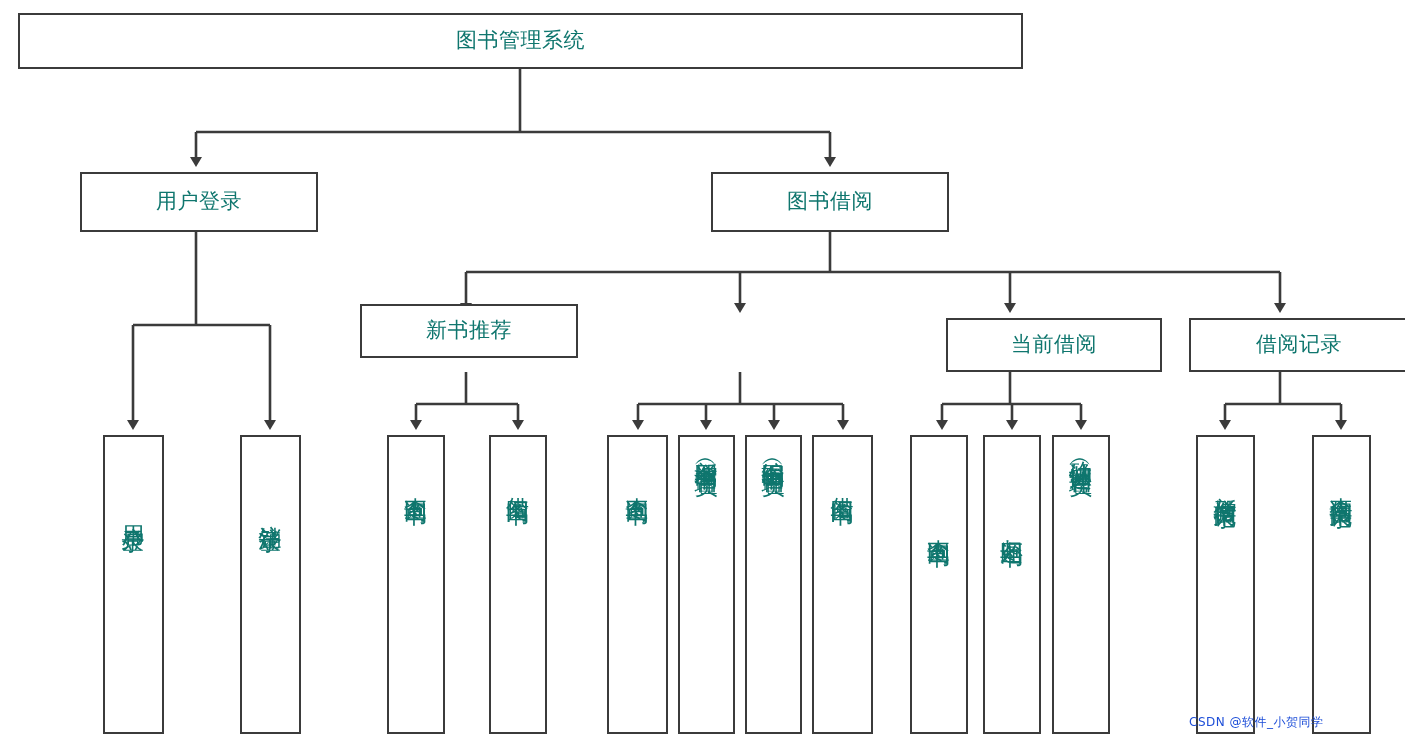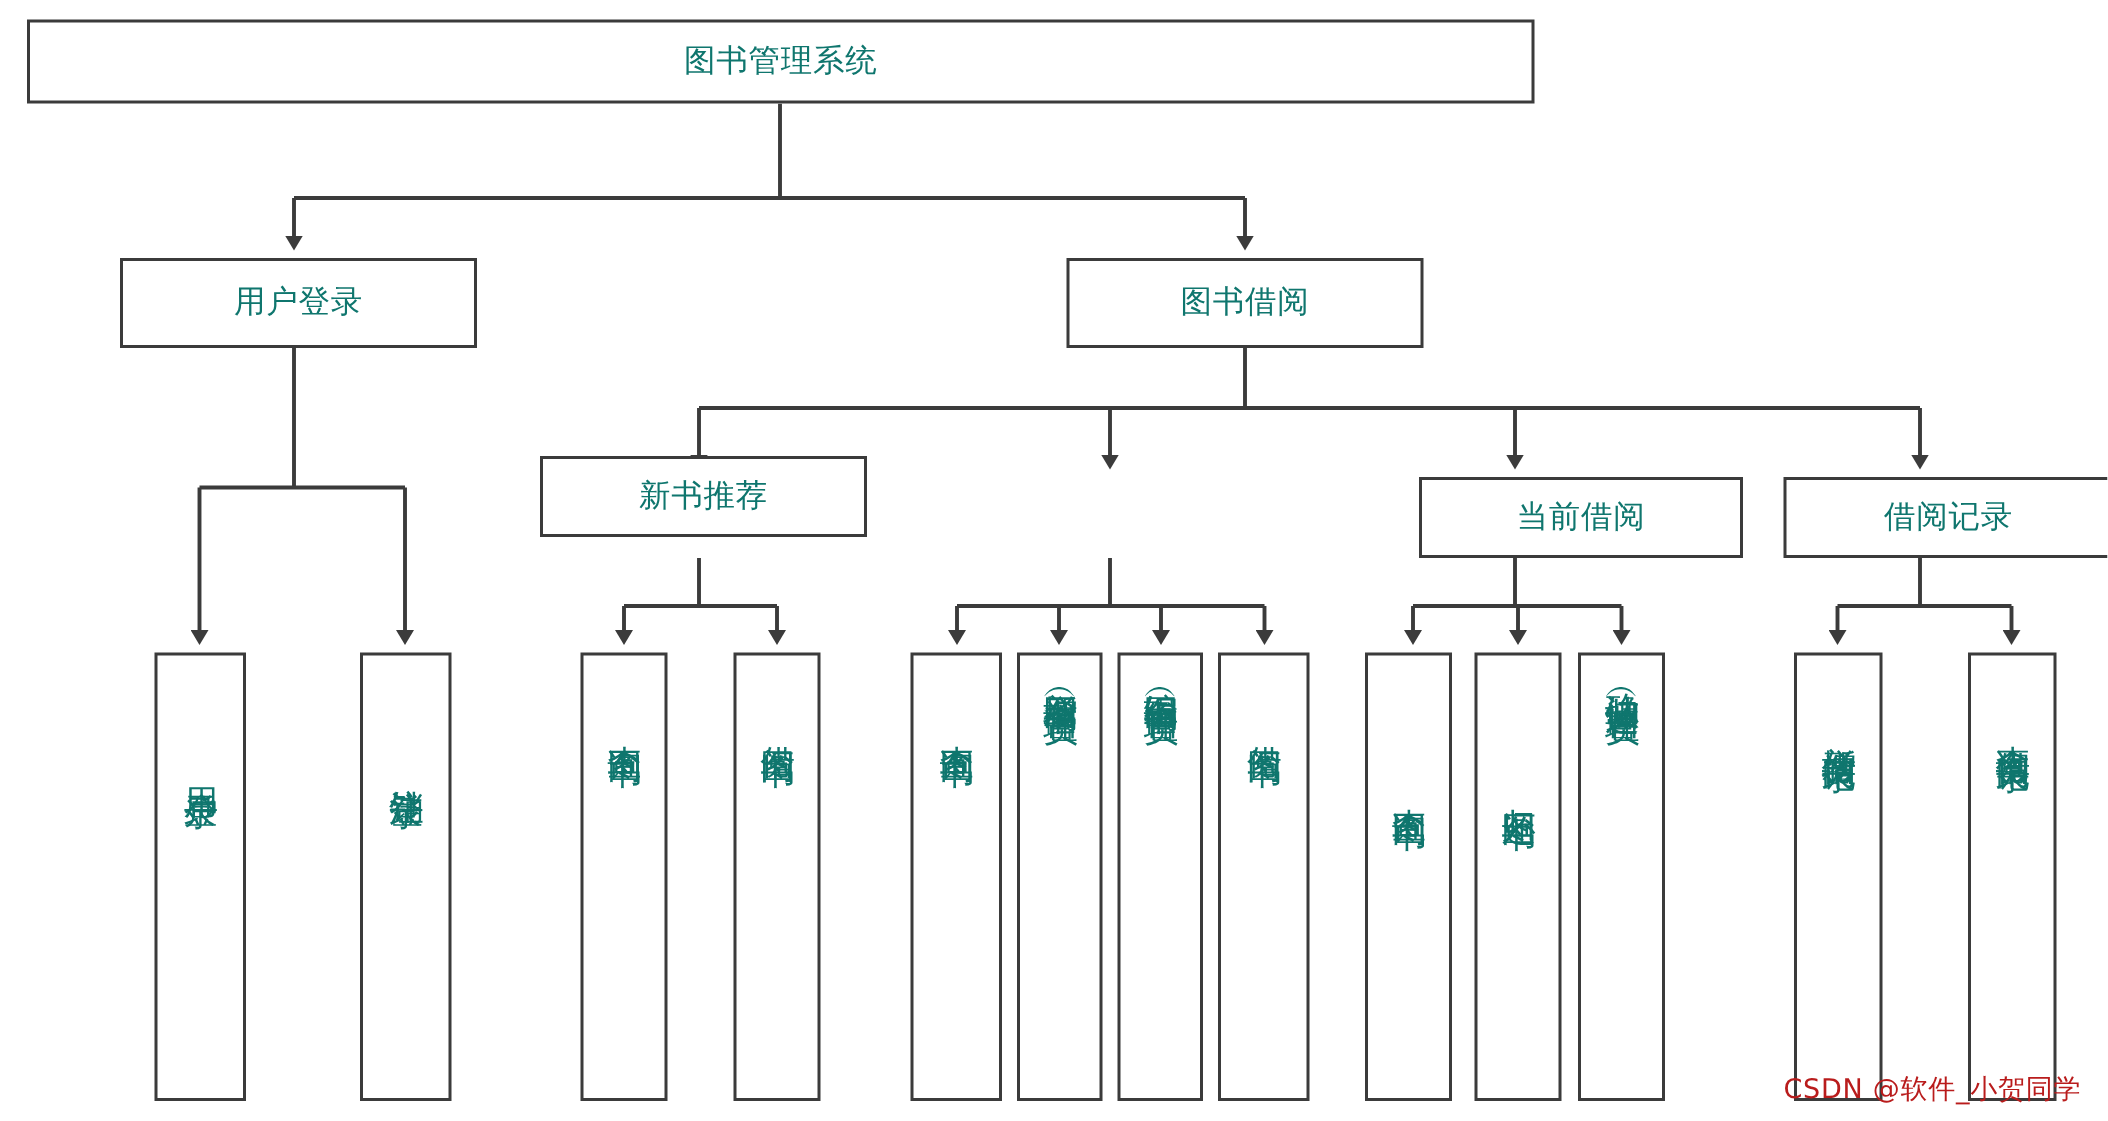--- a/index.html
+++ b/index.html
@@ -60,22 +60,22 @@
   .node.vertical.mid2 .label {
     margin-top: 36px;
   }
   .node.vertical.mid3 .label {
     margin-top: 78px;
   }
   .watermark {
     position: absolute;
     left: 1189px;
     top: 714px;
-    font-size: 18px;
-    color: #b91c1c;
+    font-size: 12px;
+    color: #1d4ed8;
     white-space: nowrap;
     letter-spacing: 0.5px;
   }
 </style>
 </head>
 <body>
 
 <div id="canvas">
 
   <svg class="edges" viewBox="0 0 1405 747">

